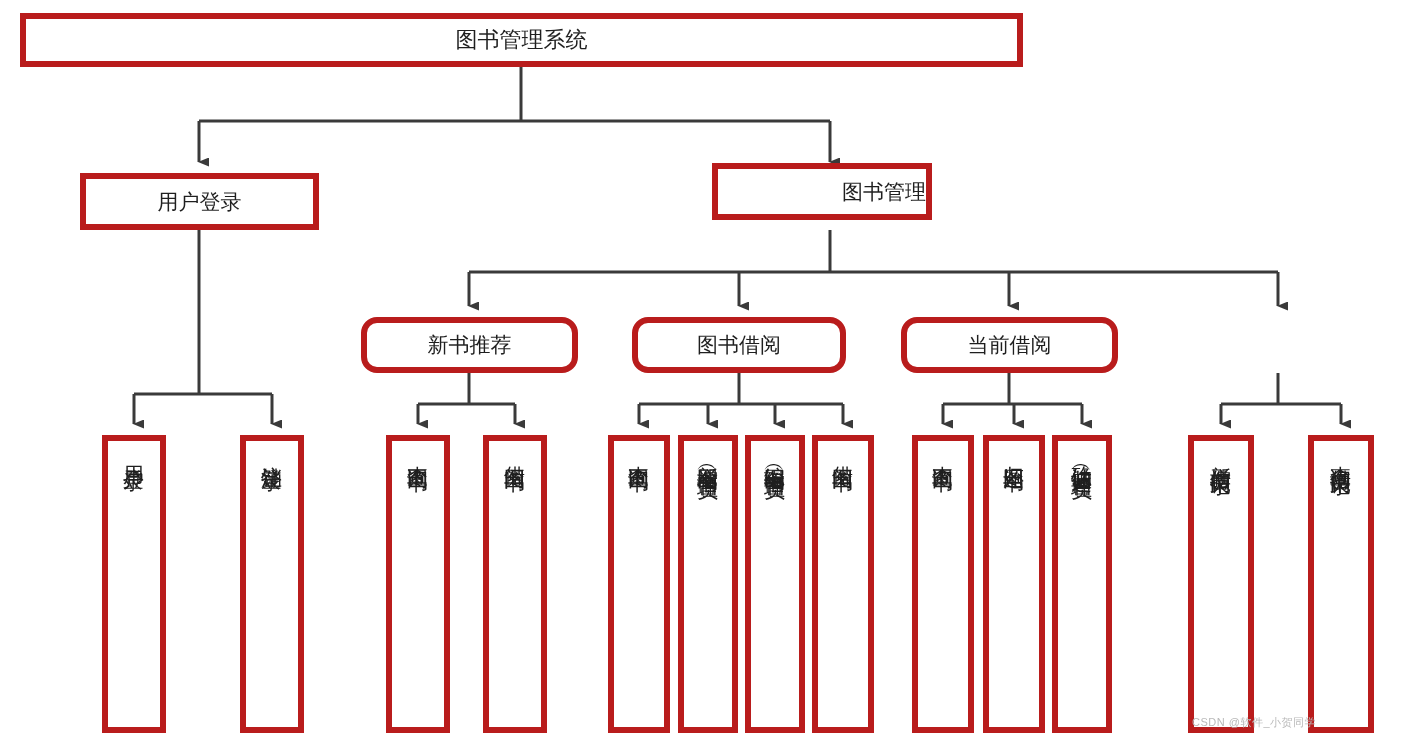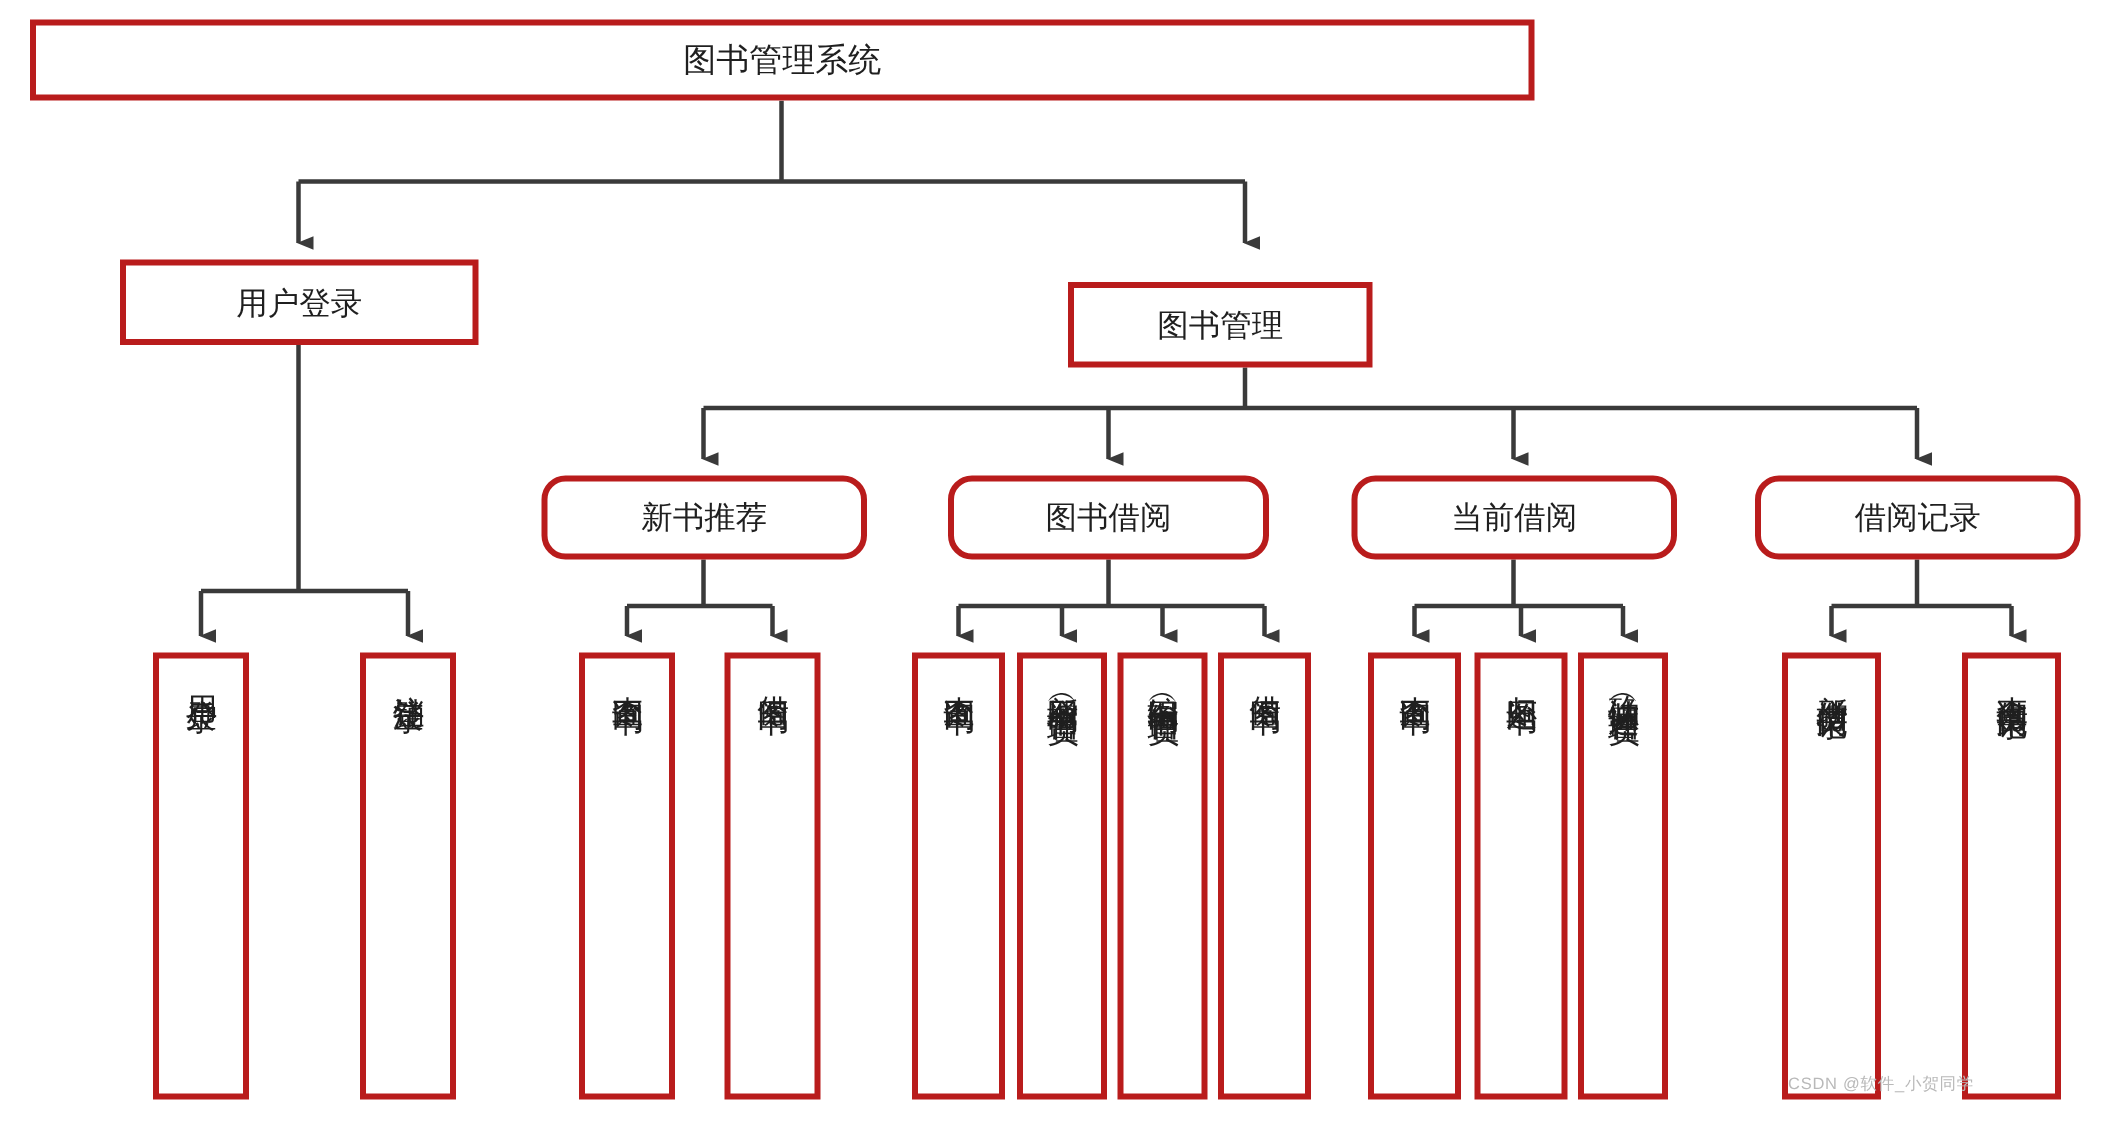--- a/index.html
+++ b/index.html
@@ -22,21 +22,21 @@
     left: 0;
     top: 0;
     width: 1405px;
     height: 747px;
     pointer-events: none;
   }
   .node {
     position: absolute;
     box-sizing: border-box;
     background: #ffffff;
-    border: 4px solid #b91c1c;
+    border: 6px solid #b91c1c;
     display: flex;
     align-items: center;
     justify-content: center;
     color: #1f1f1f;
   }
   .node.root {
     font-size: 22px;
   }
   .node.level2 {
     font-size: 21px;
@@ -122,35 +122,32 @@
     </g>
   </svg>
 
   <div class="node root" style="left:20px; top:13px; width:1003px; height:54px;">
     <span>图书管理系统</span>
   </div>
 
   <div class="node level2" style="left:80px; top:173px; width:239px; height:57px;">
     <span>用户登录</span>
   </div>
-  <div class="node level2" style="left:712px; top:188px; width:203px; height:57px;">
+  <div class="node level2" style="left:712px; top:163px; width:220px; height:57px;justify-content:flex-end;">
     <span>图书管理</span>
   </div>
 
   <div class="node level3" style="left:361px; top:317px; width:217px; height:56px;">
     <span>新书推荐</span>
   </div>
   <div class="node level3" style="left:632px; top:317px; width:214px; height:56px;">
     <span>图书借阅</span>
   </div>
   <div class="node level3" style="left:901px; top:317px; width:217px; height:56px;">
     <span>当前借阅</span>
-  </div>
-  <div class="node level3" style="left:1170px; top:317px; width:217px; height:56px;">
-    <span>借阅记录</span>
   </div>
 
   <div class="node leaf" style="left:102px; top:435px; width:64px; height:298px;">
     <span class="vtext">用户登录</span>
   </div>
   <div class="node leaf" style="left:240px; top:435px; width:64px; height:298px;">
     <span class="vtext">注销登录</span>
   </div>
 
   <div class="node leaf" style="left:386px; top:435px; width:64px; height:298px;">

